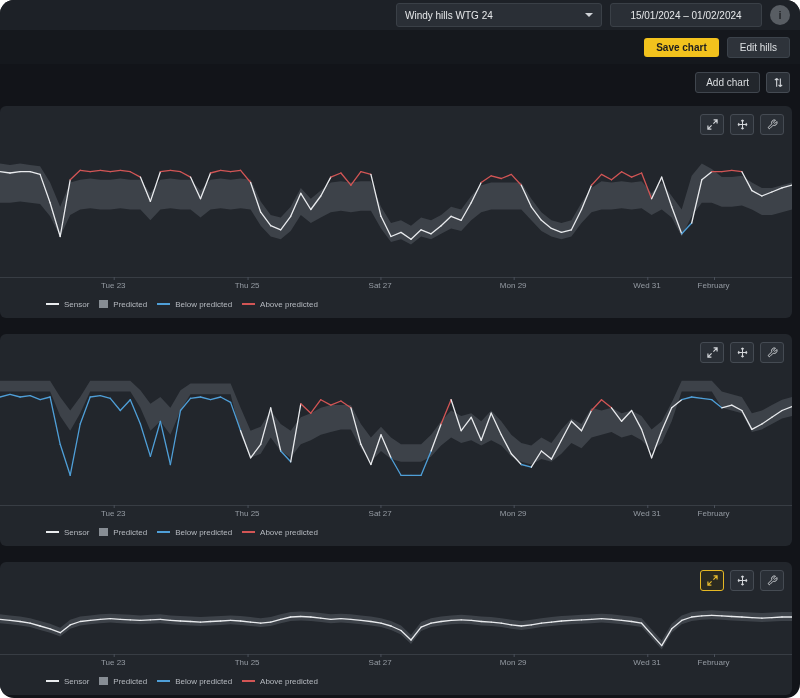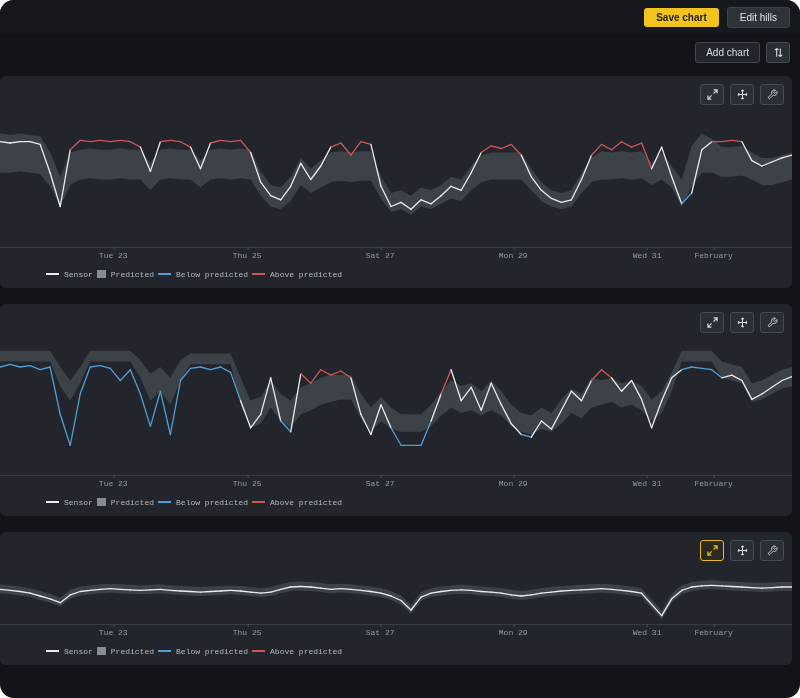--- a/index.html
+++ b/index.html
@@ -20,39 +20,51 @@
   .btn.ghost{background:#22262c;color:#dbdee1;border:1px solid #40464e;padding:4px 10px;}
 
   
   .chartbar{height:36px;display:flex;align-items:center;justify-content:flex-end;gap:6px;padding:0 10px;}
 
   .iconbtn{width:24px;height:21px;background:#2a2f36;border:1px solid #454b53;border-radius:3px;display:grid;place-items:center;color:#d3d6da;cursor:pointer;padding:0;}
   .iconbtn svg{width:11px;height:11px;display:block;}
   .iconbtn.active{border-color:#e5b824;color:#e8bb2d;background:#2b2a20;}
 
   
-  .panels{padding-top:6px;font-family:Liberation Mono, monospace;}
+  .panels{padding-top:6px;}
   .panel{position:relative;background:#22262c;border-radius:6px;margin:0 8px 16px 0;padding-top:36px;padding-bottom:4px;}
   .panel-tools{position:absolute;top:8px;right:8px;display:flex;gap:6px;}
   .plot{display:block;width:100%;}
   .plot.tall{height:135px;}
   .plot.short{height:56px;}
   .axis{position:relative;height:16px;border-top:1px solid #383d44;}
   .tick{position:absolute;top:3px;transform:translateX(-50%);font-size:8px;color:#959ba3;white-space:nowrap;}
   .tick::before{content:'';position:absolute;left:50%;top:-4px;width:1px;height:3px;background:#4a505a;}
-  .legend{display:flex;align-items:center;gap:4px;height:20px;padding-left:46px;}
+  .legend{display:flex;align-items:center;gap:10px;height:20px;padding-left:46px;}
   .lg-item{display:flex;align-items:center;gap:5px;font-size:8px;color:#b6bac0;cursor:pointer;}
   .sw.line{width:13px;height:0;border-top:2px solid;}
   .sw.box{width:9px;height:8px;border-top:none !important;}
 </style>
 </head>
 <body>
 
 <div class="window">
 
+  <header class="topbar">
+    <div class="select">
+      <span>Windy hills WTG 24</span>
+      <span class="chev"></span>
+    </div>
+    <div class="datebox">
+      <span>15/01/2024 – 01/02/2024</span>
+    </div>
+    <button class="circle">
+      <span>i</span>
+    </button>
+  </header>
 
   <div class="actionbar">
     <button class="btn yellow">Save chart</button>
     <button class="btn dark">Edit hills</button>
   </div>
 
   <div class="chartbar">
     <button class="btn ghost">Add chart</button>
     <button class="iconbtn">
       <svg viewBox="0 0 12 12">

